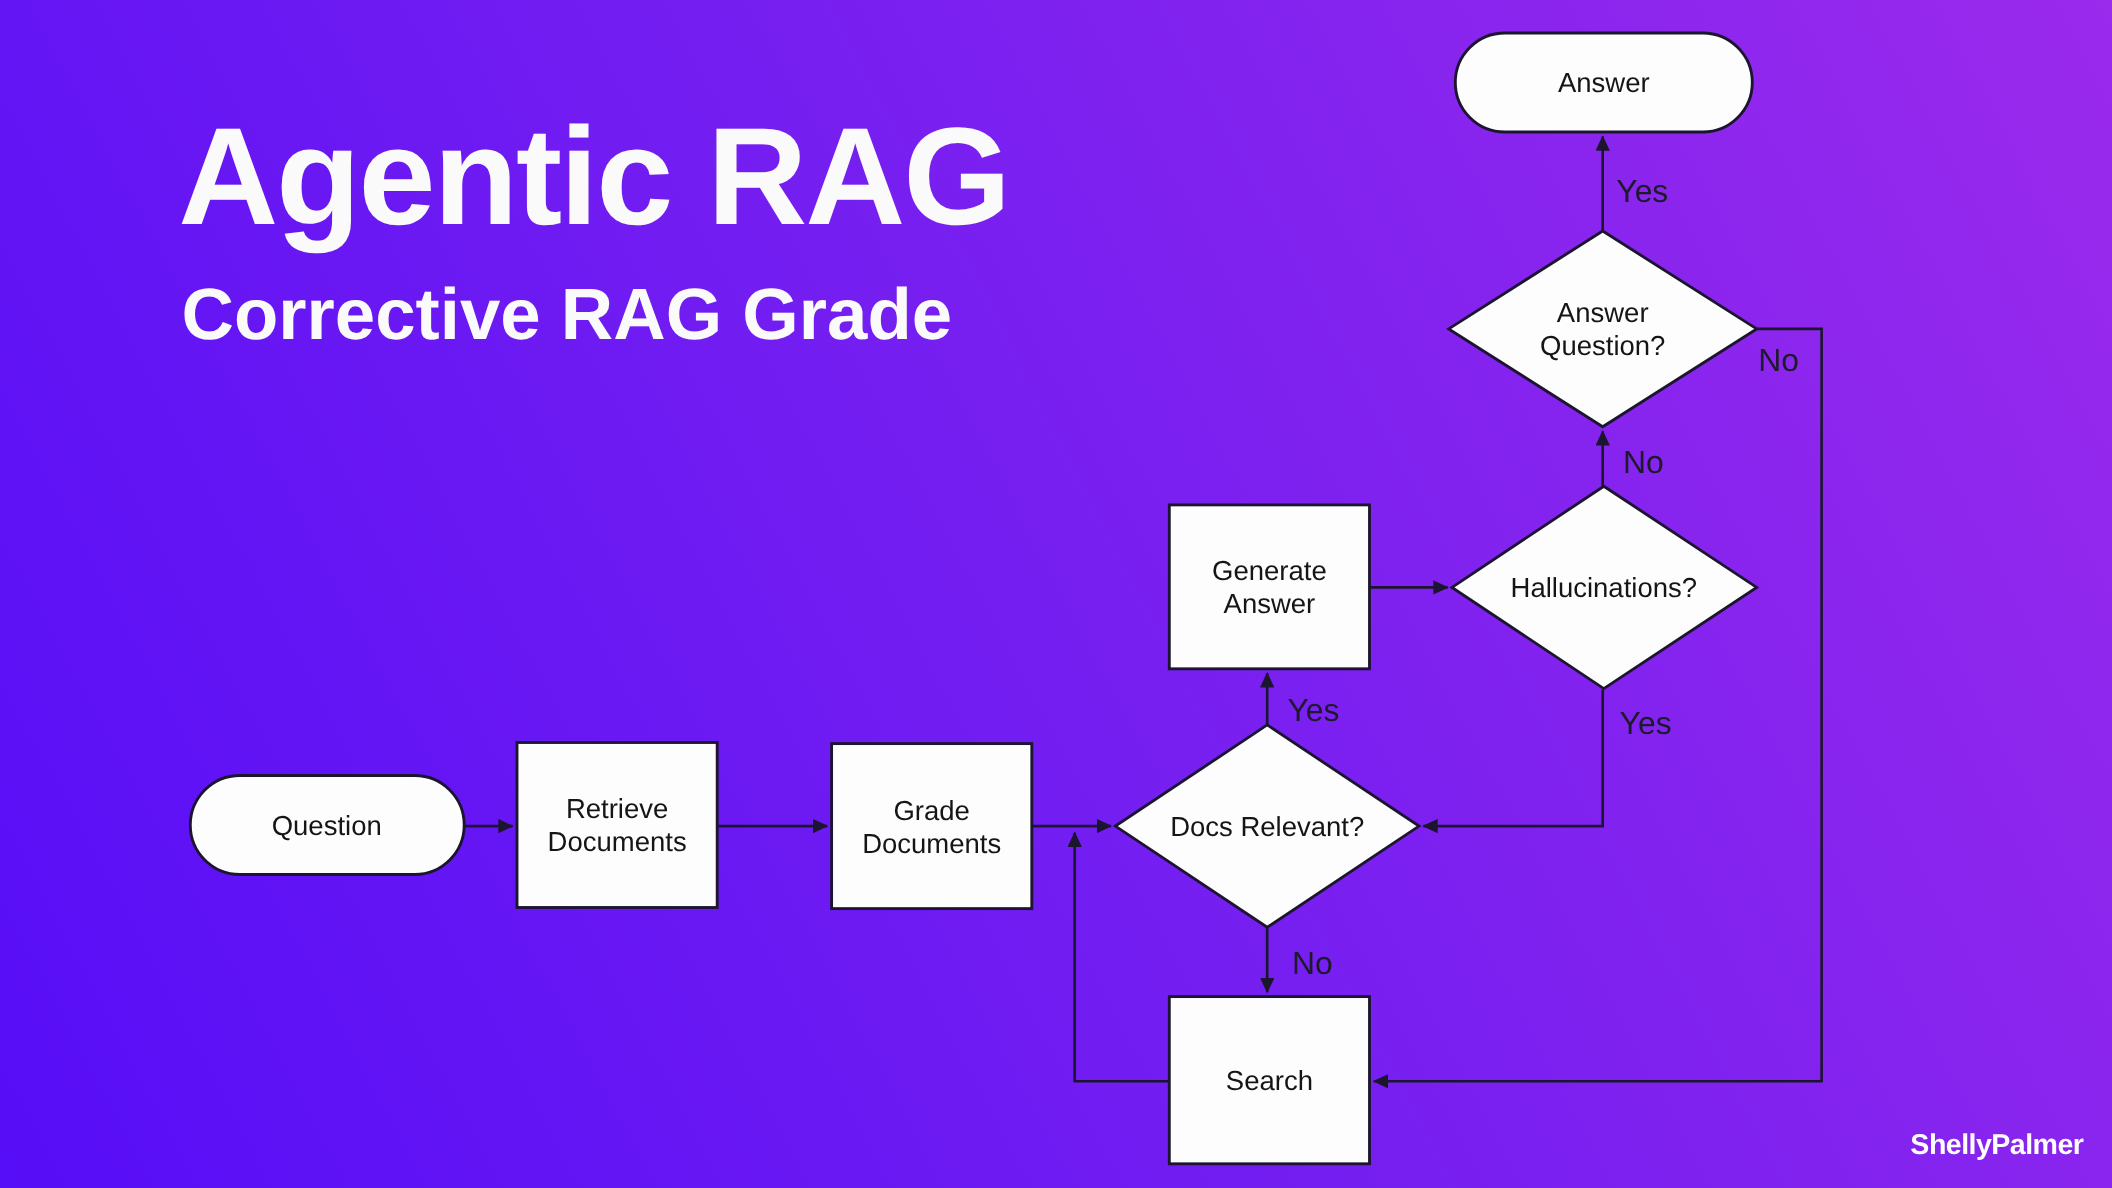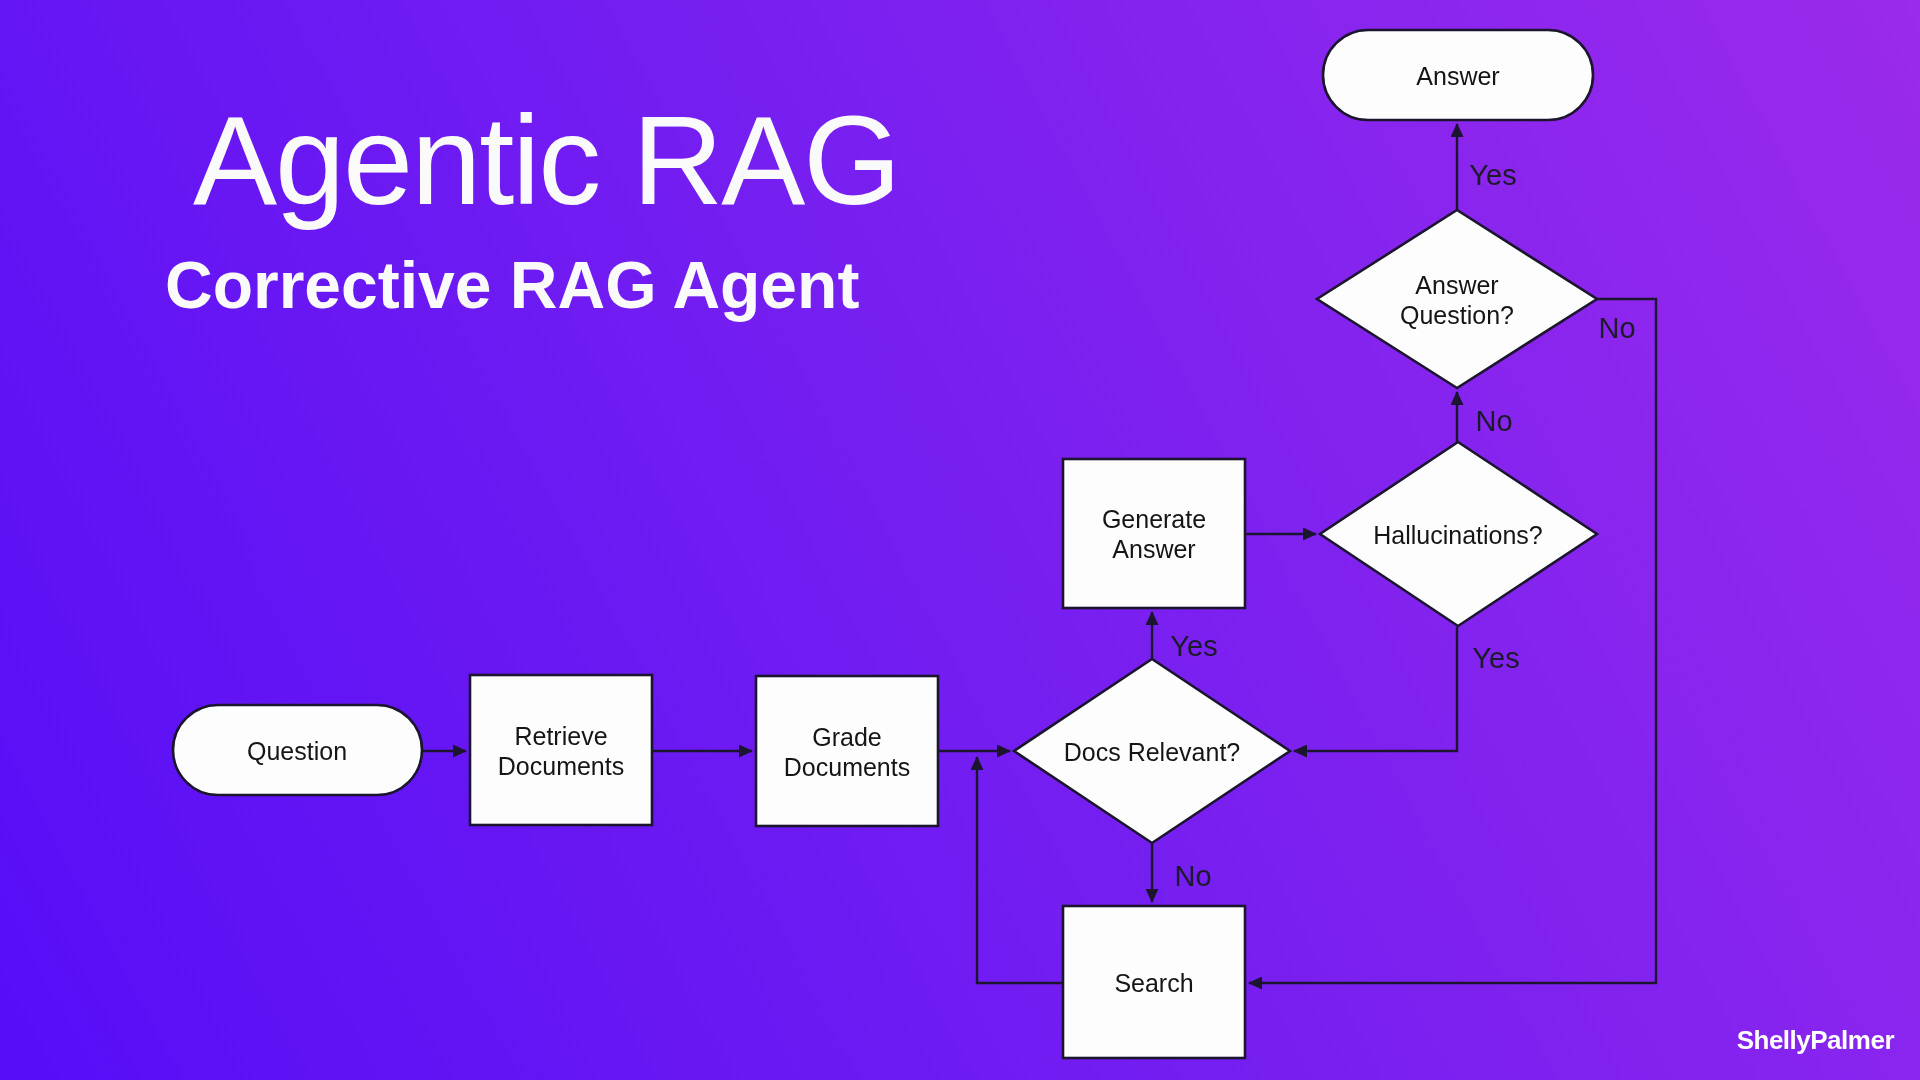--- a/index.html
+++ b/index.html
@@ -5,22 +5,22 @@
   html,body{margin:0;padding:0;}
   .canvas{
     position:relative;
     width:1920px;height:1080px;
     overflow:hidden;
     background:linear-gradient(62deg,#560df7 0%,#741ef1 48%,#9a2aec 100%);
     font-family:"Liberation Sans",sans-serif;
   }
   .title{
     position:absolute;left:162px;top:98px;
-    font-size:126px;font-weight:400;letter-spacing:-2px;
-    color:#fafafa;line-height:1.0;white-space:nowrap;margin-left:31px;
+    font-size:126px;font-weight:700;letter-spacing:-2px;
+    color:#fafafa;line-height:1.0;white-space:nowrap;
   }
   .subtitle{
     position:absolute;left:165px;top:252px;
     font-size:66px;font-weight:800;letter-spacing:0px;
     color:#fafafa;line-height:1.0;white-space:nowrap;
   }
   .watermark{
     position:absolute;right:26px;bottom:24px;
     font-size:26px;font-weight:700;color:#fdfdfd;
     letter-spacing:-0.5px;
@@ -38,21 +38,21 @@
     font-size:29px;fill:#1d1a2b;
     text-anchor:middle;dominant-baseline:central;
   }
 </style>
 </head>
 <body>
 
 <div class="canvas">
 
   <div class="title">Agentic RAG</div>
-  <div class="subtitle">Corrective RAG Agent</div>
+  <div class="subtitle">Corrective RAG Grade</div>
 
   <svg class="flow" width="1920" height="1080" viewBox="0 0 1920 1080">
     <defs>
       <marker id="arrow" markerUnits="userSpaceOnUse" markerWidth="15" markerHeight="13" refX="13" refY="6.5" orient="auto">
         <polygon points="0 0, 14 6.5, 0 13" fill="#1c1530"></polygon>
       </marker>
     </defs>
 
     <g>
       <path class="edge" marker-end="url(#arrow)" d="M422 751 H466"></path>

